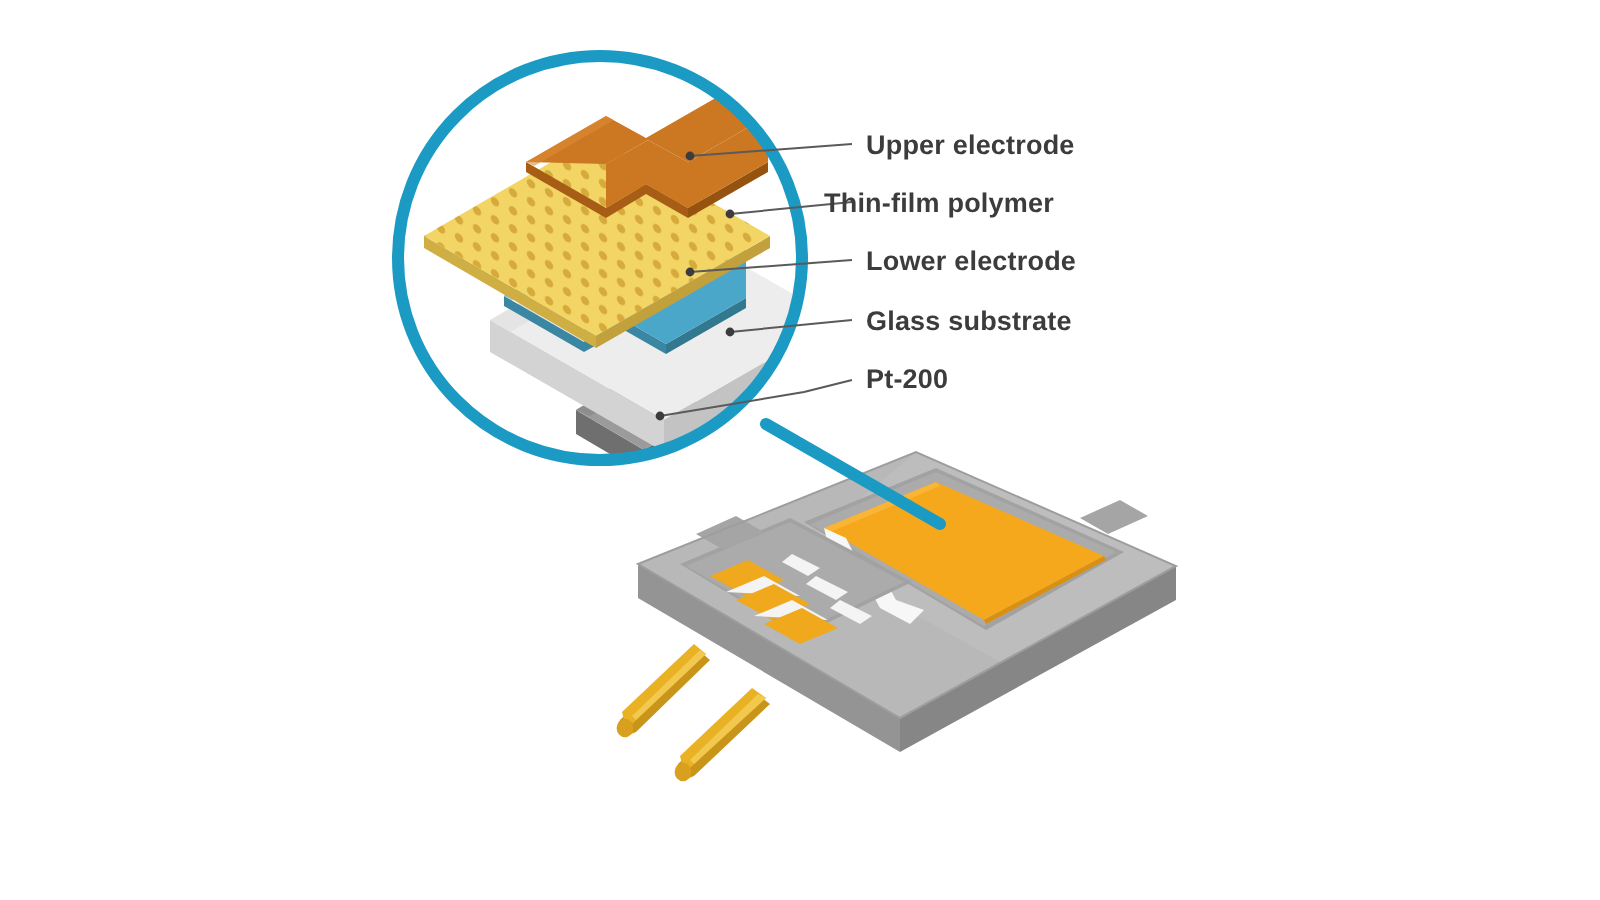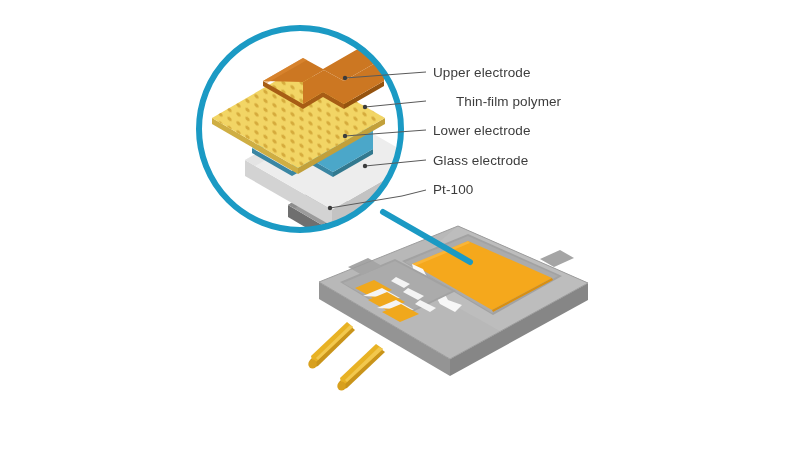--- a/index.html
+++ b/index.html
@@ -11,20 +11,21 @@
     height: 450px;
     background: #ffffff;
     font-family: "Liberation Sans", sans-serif;
     overflow: hidden;
   }
   #stage {
     position: relative;
     width: 800px;
     height: 450px;
     background: #ffffff;
+    font-weight: bold;
   }
   #scene {
     position: absolute;
     left: 0;
     top: 0;
     width: 800px;
     height: 450px;
   }
   .callout-label {
     position: absolute;
@@ -175,21 +176,21 @@
       <line x1="365" y1="166" x2="426" y2="160" stroke="#5a5a5a" stroke-width="1"></line>
       <circle cx="365" cy="166" r="2.2" fill="#3c3c3c"></circle>
 
       <polyline points="330,208 402,196 426,190" fill="none" stroke="#5a5a5a" stroke-width="1"></polyline>
       <circle cx="330" cy="208" r="2.2" fill="#3c3c3c"></circle>
     </g>
   </svg>
 
   <div class="callout-label" style="left:433px; top:66px;">Upper electrode</div>
 
-  <div class="callout-label" style="left:456px; top:95px;">Thin-film polymer</div>
+  <div class="callout-label" style="left:412px; top:95px;">Thin-film polymer</div>
 
   <div class="callout-label" style="left:433px; top:124px;text-align:right;">Lower electrode</div>
 
-  <div class="callout-label" style="left:433px; top:154px;">Glass electrode</div>
+  <div class="callout-label" style="left:433px; top:154px;">Glass substrate</div>
 
-  <div class="callout-label" style="left:433px; top:183px;">Pt-100</div>
+  <div class="callout-label" style="left:433px; top:183px;">Pt-200</div>
 
 </div>
 
 </body></html>

